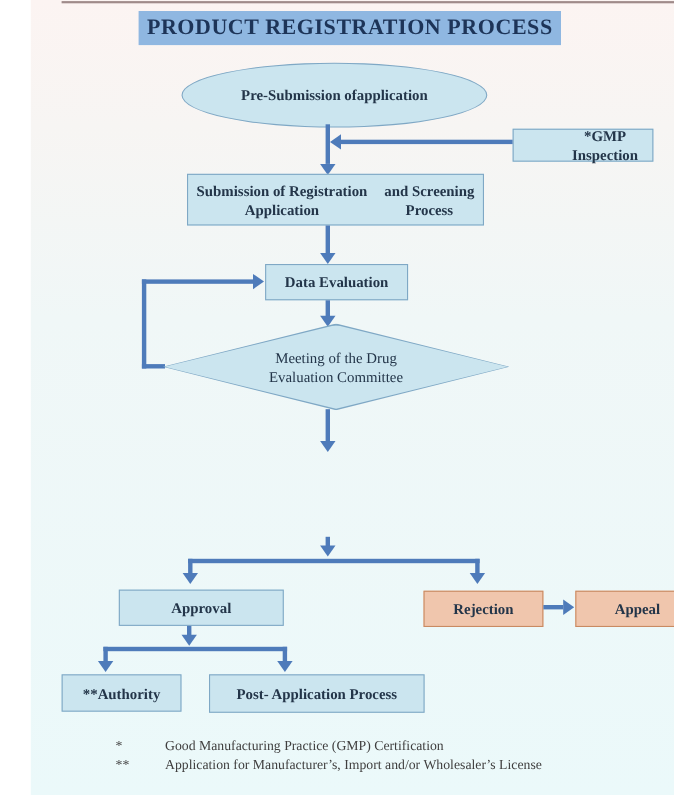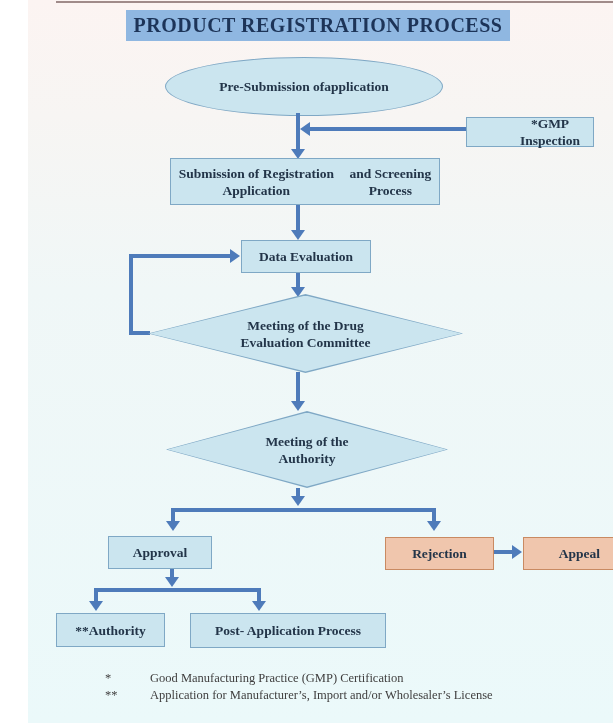--- a/index.html
+++ b/index.html
@@ -29,21 +29,21 @@
     display:flex;align-items:center;justify-content:center;
     color:var(--node-text);font-weight:bold;font-size:13.5px;line-height:17px;text-align:center;
     box-sizing:border-box;
   }
   .salmon{background:var(--reject-fill);border-color:var(--reject-border);}
   .ellipse{border-radius:50%;border-width:1.5px;}
   .diamond-outer{clip-path:polygon(50% 0,100% 50%,50% 100%,0 50%);background:var(--node-border);}
   .diamond-inner{position:absolute;inset:1.5px;clip-path:polygon(50% 0,100% 50%,50% 100%,0 50%);background:var(--node-fill);}
   .diamond-label{
     position:absolute;inset:0;display:flex;flex-direction:column;align-items:center;justify-content:center;
-    color:var(--node-text);font-weight:bold;font-size:13.5px;line-height:17px;text-align:center;
+    color:var(--node-text);font-weight:normal;font-size:13.5px;line-height:17px;text-align:center;
   }
   .hline,.vline{background:var(--arrow);}
   .ah{width:0;height:0;}
   .ah-down{border-left:7px solid transparent;border-right:7px solid transparent;border-top:10px solid var(--arrow);}
   .ah-left{border-top:7px solid transparent;border-bottom:7px solid transparent;border-right:10px solid var(--arrow);}
   .ah-right{border-top:7px solid transparent;border-bottom:7px solid transparent;border-left:10px solid var(--arrow);}
   .footnotes{left:77px;top:670px;width:480px;color:var(--footnote-text);font-size:12.5px;line-height:17px;}
   .fn-row{display:flex;}
   .fn-sym{width:45px;flex:0 0 45px;}
 </style>
@@ -106,39 +106,32 @@
       <span>Meeting of the Drug</span>
       <span>Evaluation Committee</span>
     </div>
   </div>
 
   <div>
     <div class="abs vline" style="left:268px;top:372px;width:4px;height:30px;"></div>
     <div class="abs ah ah-down" style="left:263px;top:401px;"></div>
   </div>
 
-  <div class="abs diamond-outer" style="left:138px;top:411px;width:282px;height:77px;">
-    <div class="diamond-inner"></div>
-    <div class="diamond-label">
-      <span>Meeting of the</span>
-      <span>Authority</span>
-    </div>
-  </div>
 
   <div>
     <div class="abs vline" style="left:268px;top:488px;width:4px;height:9px;"></div>
     <div class="abs ah ah-down" style="left:263px;top:496px;"></div>
     <div class="abs hline" style="left:143px;top:508px;width:265px;height:4px;"></div>
     <div class="abs vline" style="left:143px;top:508px;width:4px;height:14px;"></div>
     <div class="abs ah ah-down" style="left:138px;top:521px;"></div>
     <div class="abs vline" style="left:404px;top:508px;width:4px;height:14px;"></div>
     <div class="abs ah ah-down" style="left:399px;top:521px;"></div>
   </div>
 
-  <div class="abs node" style="left:80px;top:536px;width:104px;height:33px;">
+  <div class="abs node" style="left:80px;top:536px;width:150px;height:33px;">
     <span>Approval</span>
   </div>
   <div class="abs node salmon" style="left:357px;top:537px;width:109px;height:33px;">
     <span>Rejection</span>
   </div>
   <div>
     <div class="abs hline" style="left:466px;top:550px;width:18px;height:4px;"></div>
     <div class="abs ah ah-right" style="left:484px;top:545px;"></div>
   </div>
   <div class="abs node salmon" style="left:495px;top:537px;width:113px;height:33px;">

